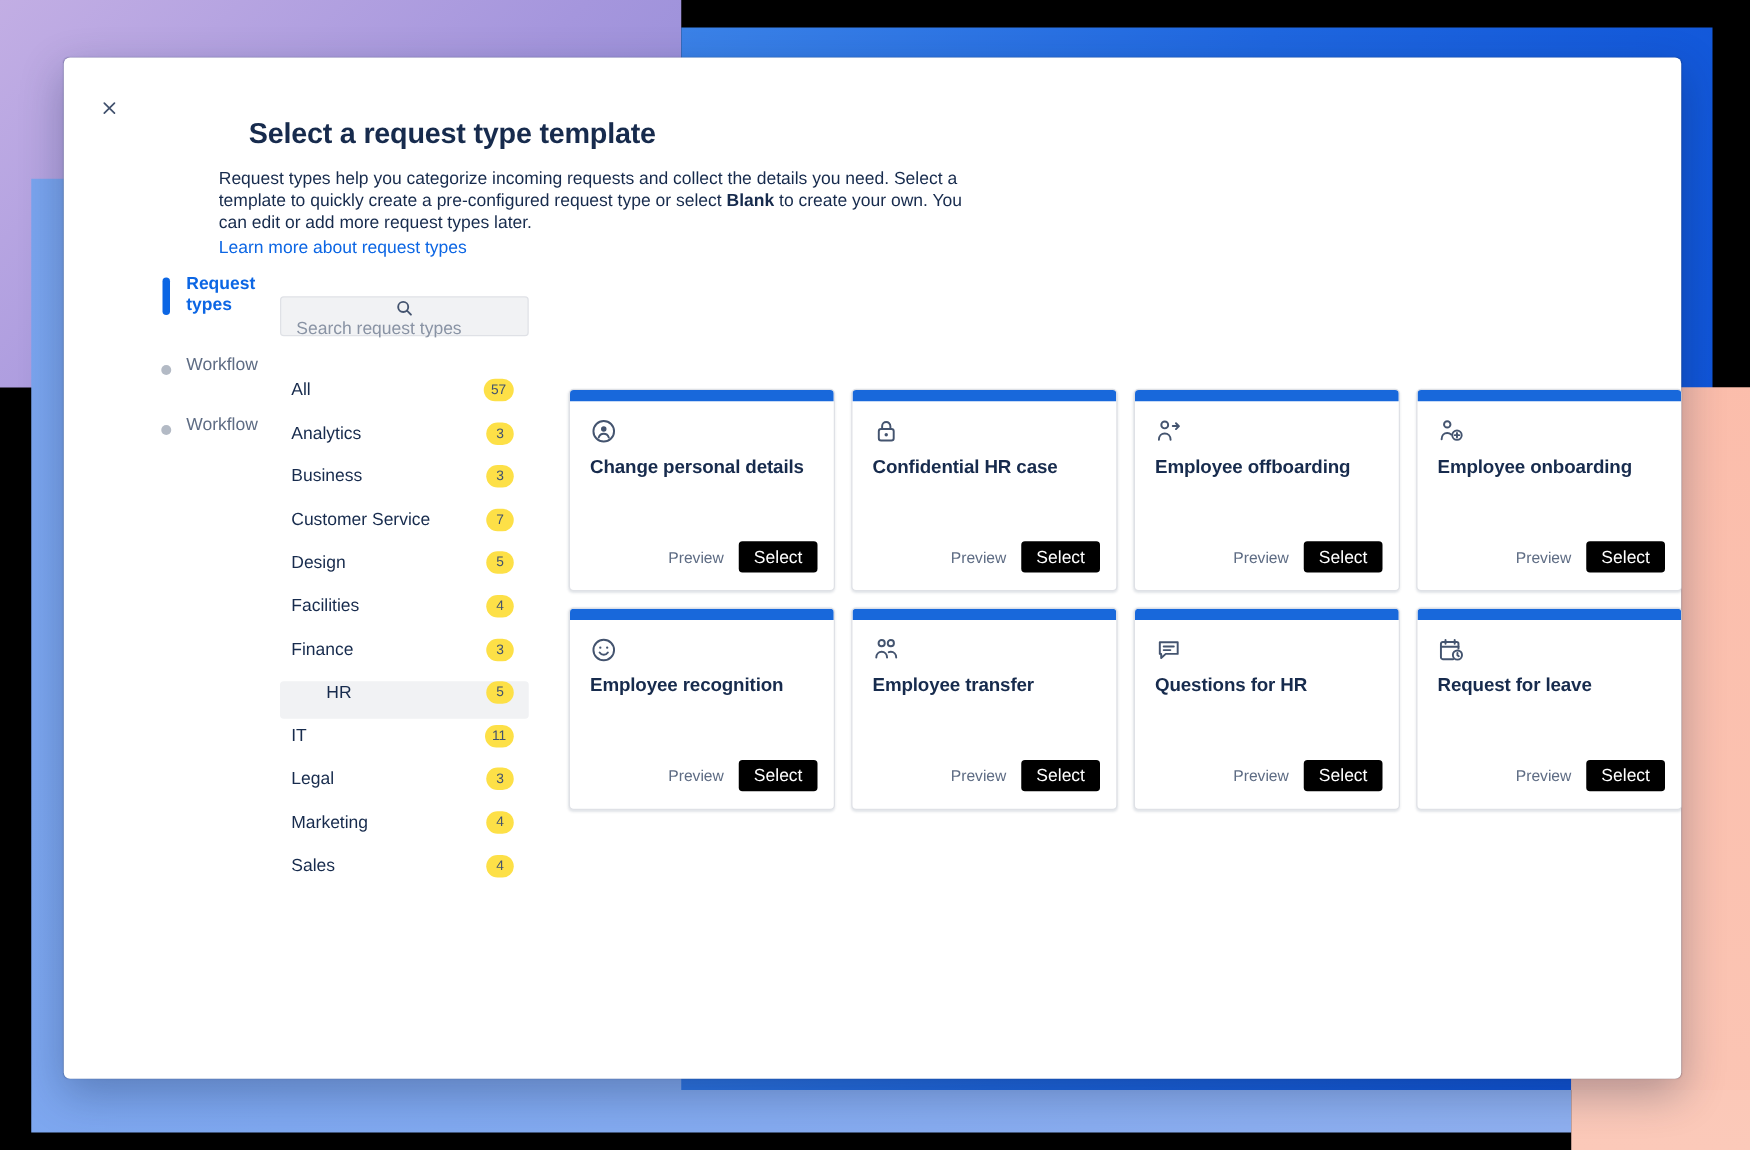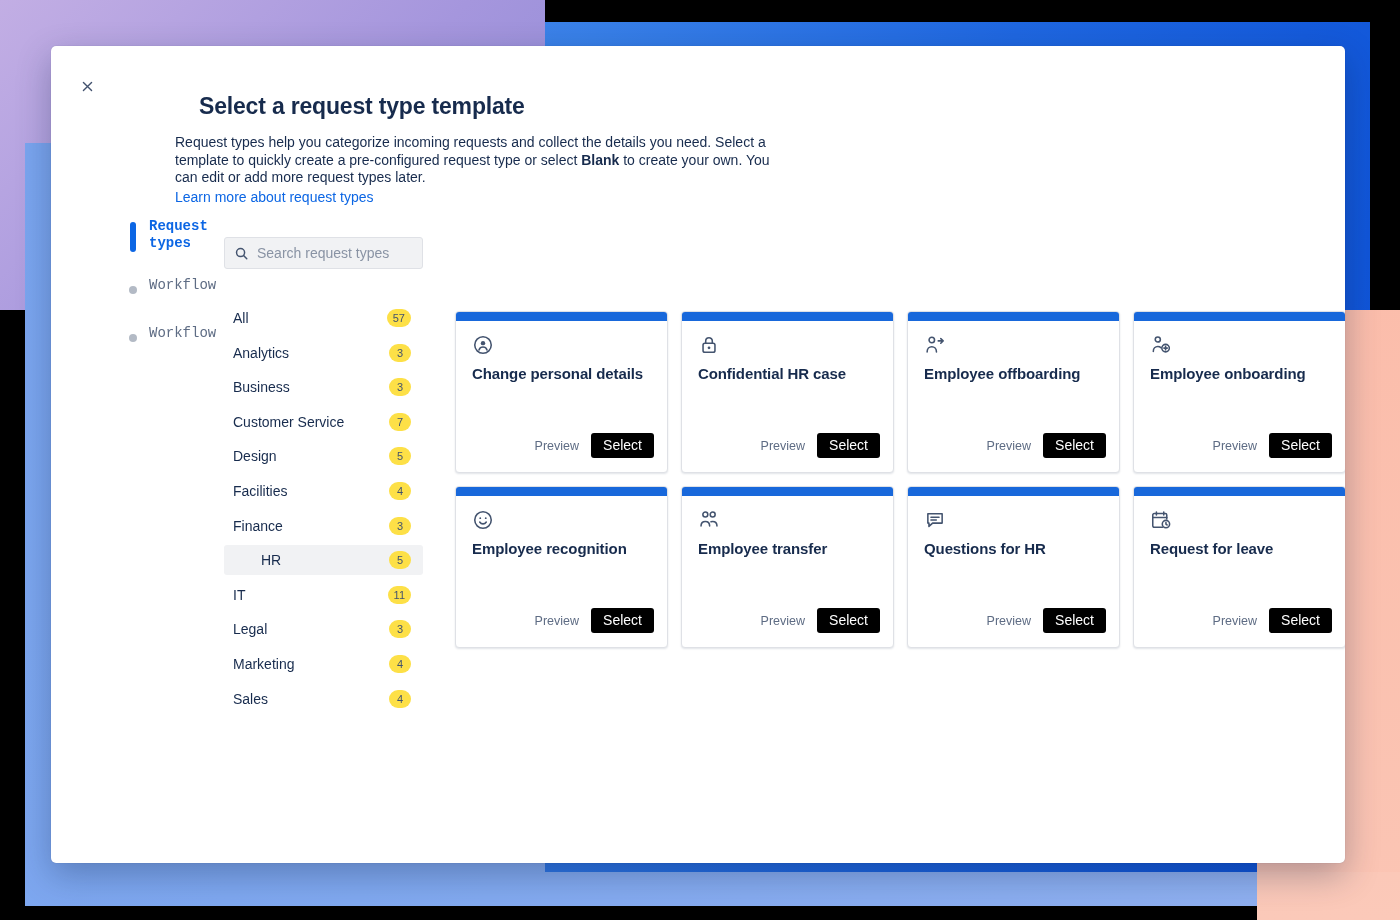--- a/index.html
+++ b/index.html
@@ -111,25 +111,24 @@
 
   
   .stepper {
     position: absolute;
     left: 71px; top: 172px;
     width: 110px;
   }
   .step {
     position: relative;
     display: flex;
-    align-items: center;
+    align-items: flex-end;
     min-height: 30px;
     margin-bottom: 18px;
     cursor: pointer;
-    font-family: Liberation Mono, monospace;
   }
   .step-marker {
     width: 22px;
     flex: 0 0 22px;
     display: flex;
     justify-content: center;
     padding-top: 3px;
   }
   .step-pill {
     width: 6px; height: 30px;
@@ -164,20 +163,21 @@
   }
   .search-wrap {
     position: relative;
     width: 199px; height: 32px;
     background: #f1f2f4;
     border: 1px solid #dfe1e6;
     border-radius: 3px;
     display: flex;
     align-items: center;
     padding: 0 8px;
+    flex-direction: column;
   }
   .search-icon {
     flex: 0 0 16px;
     width: 16px; height: 16px;
     color: #44546f;
     display: flex; align-items: center; justify-content: center;
   }
   .search-input {
     flex: 1;
     border: none;
@@ -188,21 +188,21 @@
     color: #172b4d;
     padding-left: 8px;
   }
   .search-input::placeholder { color: #8993a4; }
 
   .cat-list {
     margin-top: 34px;
   }
   .cat-item {
     display: flex;
-    align-items: center;
+    align-items: flex-start;
     justify-content: space-between;
     height: 30px;
     padding: 0 12px 0 9px;
     margin-bottom: 4.6px;
     border-radius: 3px;
     cursor: pointer;
   }
   .cat-item.selected { background: #f1f2f4; padding-left: 37px; }
   .cat-name {
     font-size: 14px;

